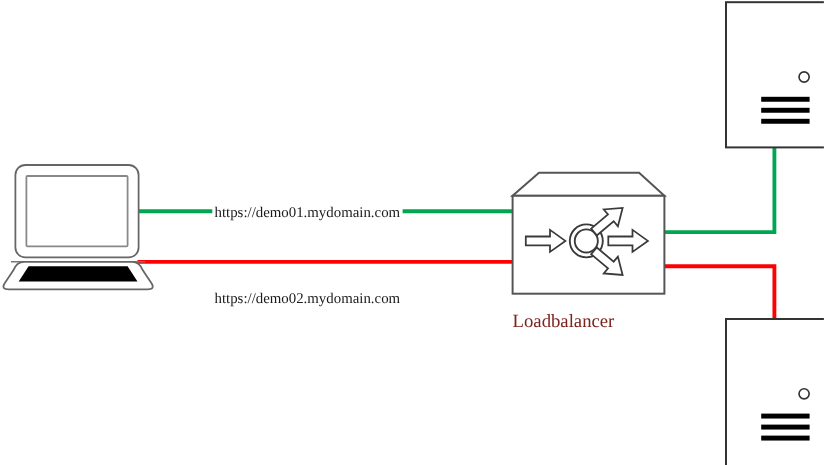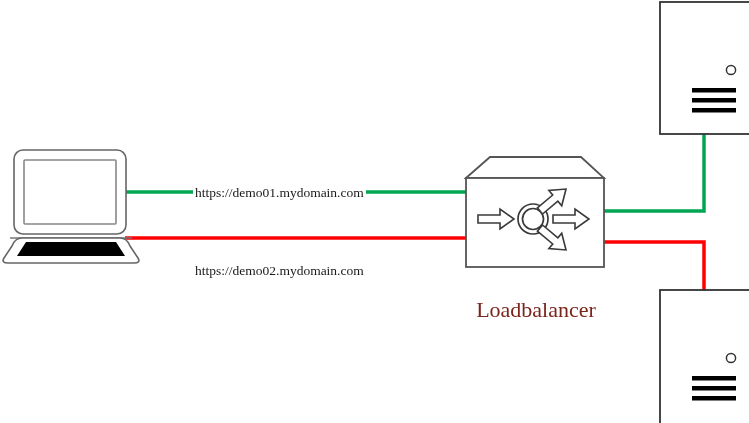--- a/index.html
+++ b/index.html
@@ -42,25 +42,25 @@
     top: 185px;
   }
   #label-demo02 {
     left: 193px;
     top: 231px;
     margin-top: 32px;
   }
   #label-loadbalancer {
     position: absolute;
     left: 466px;
-    top: 297px;
+    top: 282px;
     width: 140px;
-    text-align: center;
+    text-align: left;
     font-family: "Liberation Serif", "DejaVu Serif", serif;
-    font-size: 22px;
+    font-size: 17px;
     color: #7b241c;
     white-space: nowrap;
   }
 </style>
 </head>
 <body>
 
 <div id="diagram-root">
 
   <svg class="svg-layer" viewBox="0 0 749 423" xmlns="http://www.w3.org/2000/svg">

